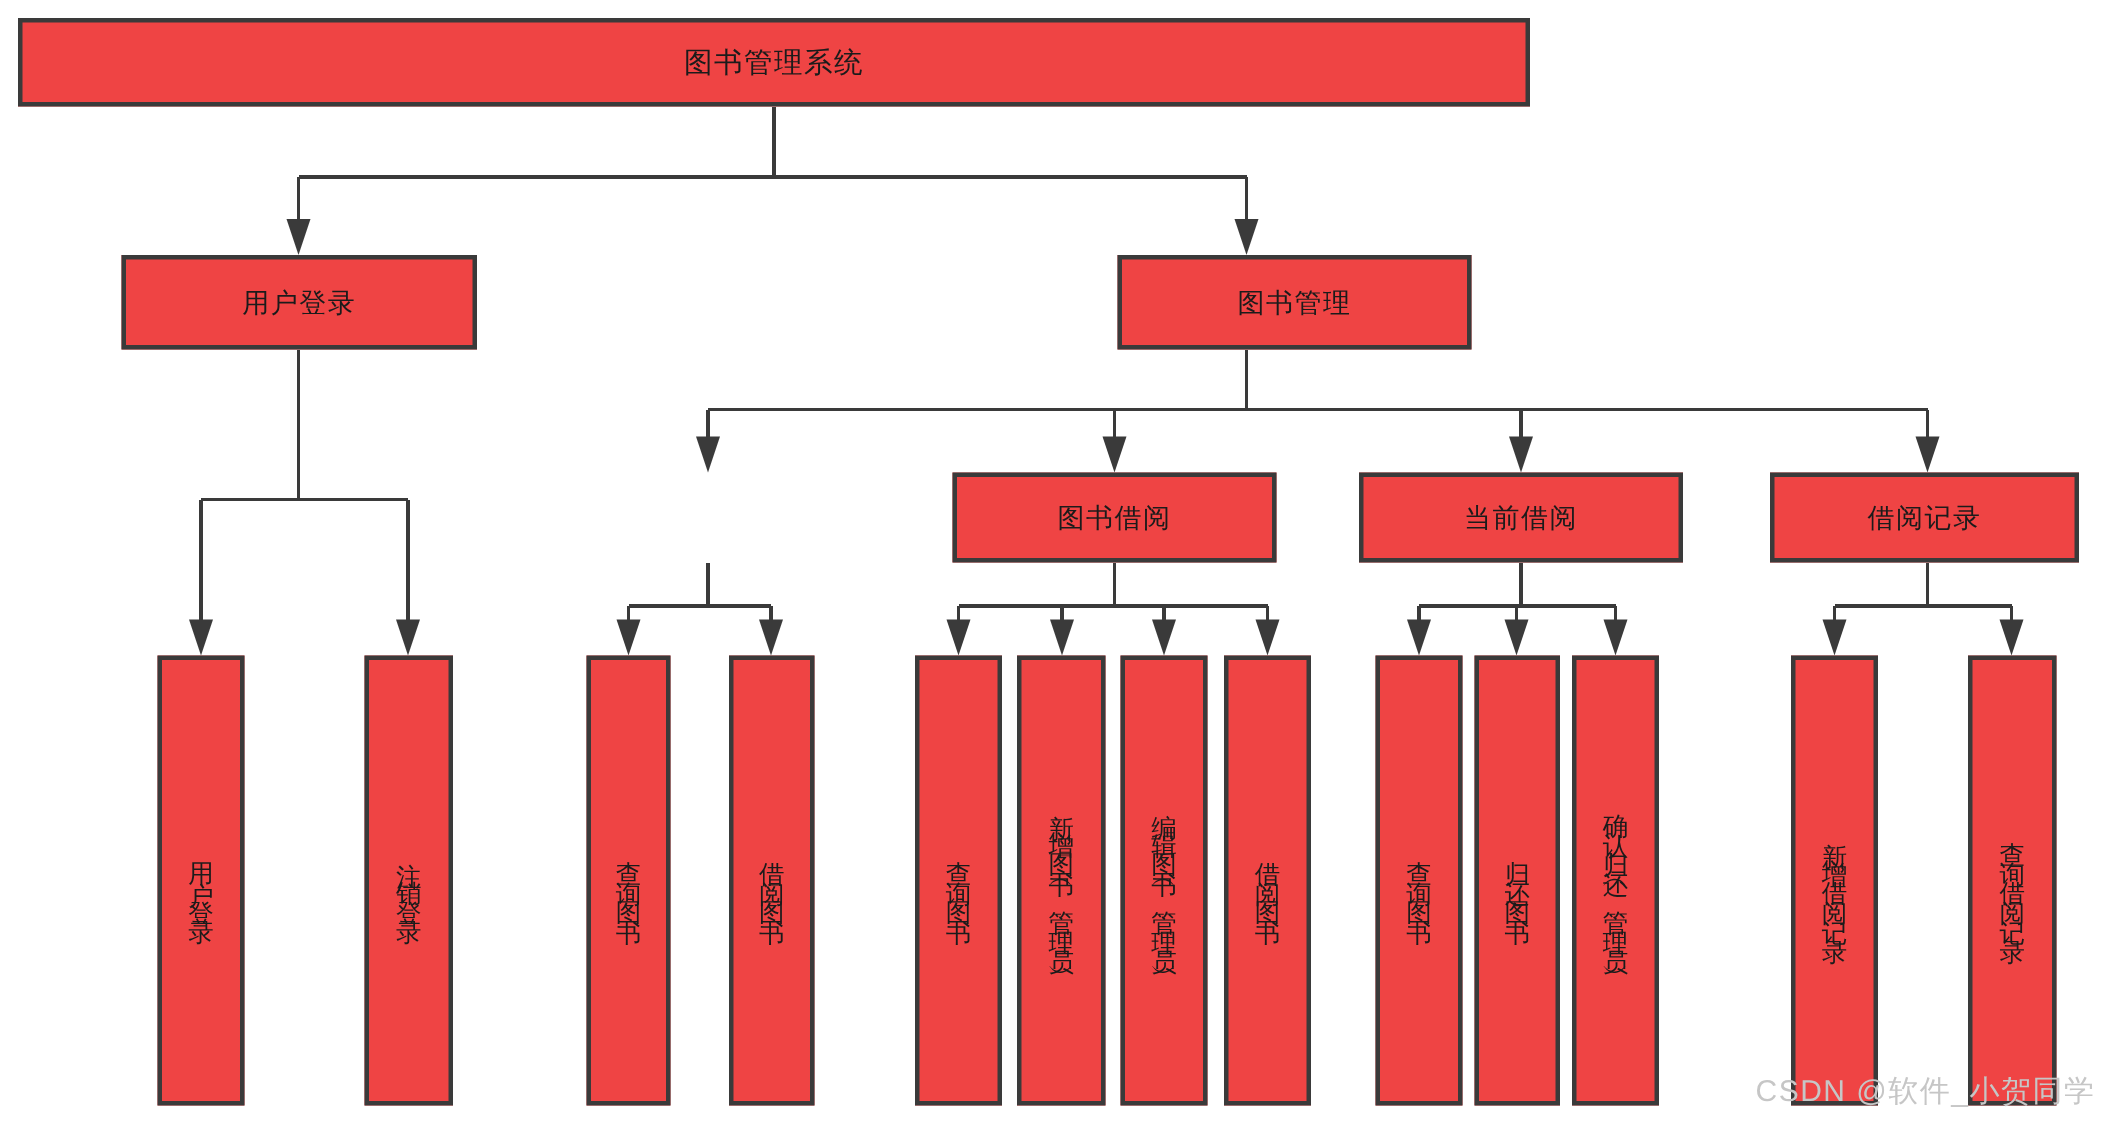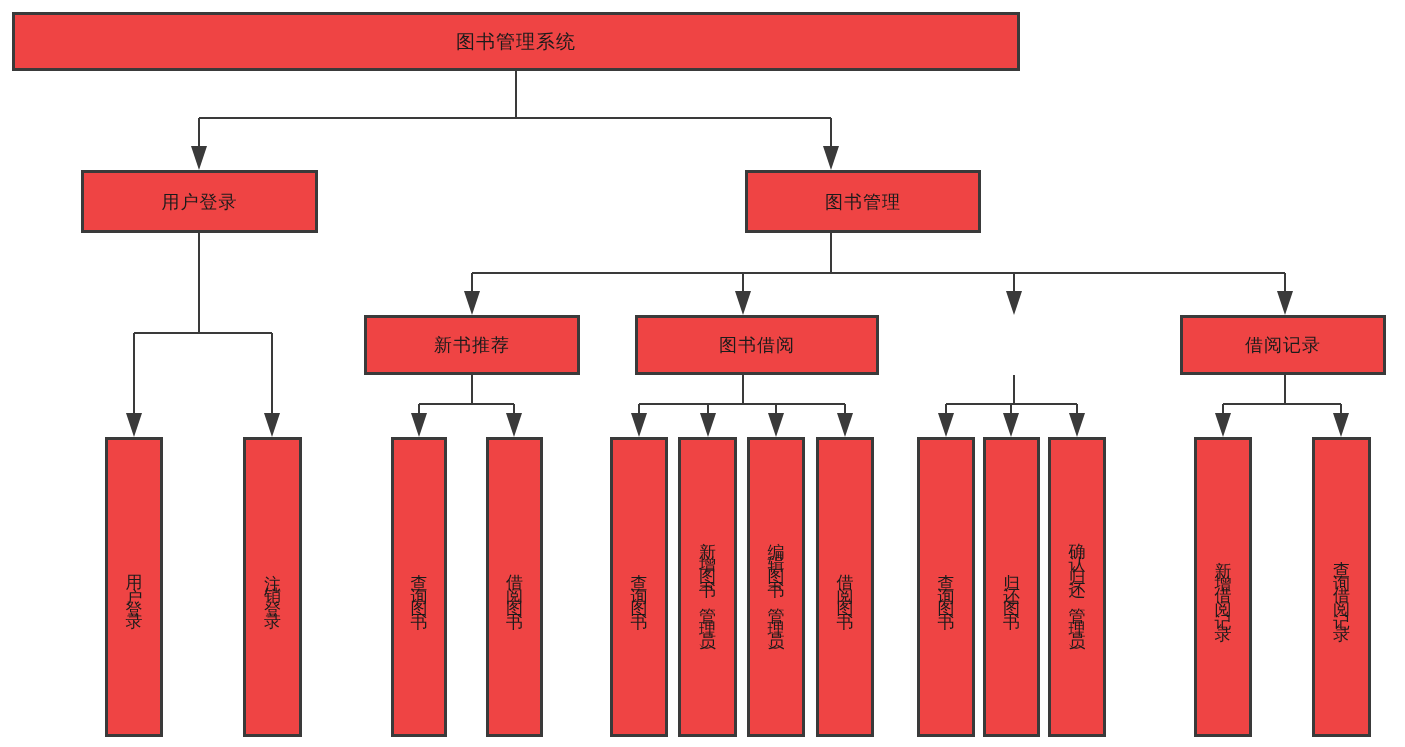--- a/index.html
+++ b/index.html
@@ -90,25 +90,25 @@
     <span>图书管理系统</span>
   </div>
 
   <div class="node h" style="left:81px;top:170px;width:237px;height:63px;">
     <span>用户登录</span>
   </div>
   <div class="node h" style="left:713px;top:170px;width:236px;height:63px;margin-left:32px;">
     <span>图书管理</span>
   </div>
 
-  <div class="node h" style="left:364px;top:315px;width:216px;height:60px;">
-    <span>新书推荐</span>
+  <div class="node h" style="left:635px;top:315px;width:216px;height:60px;">
+    <span>图书借阅</span>
   </div>
-  <div class="node h" style="left:635px;top:315px;width:244px;height:60px;">
-    <span>图书借阅</span>
+  <div class="node h" style="left:906px;top:315px;width:216px;height:60px;">
+    <span>当前借阅</span>
   </div>
   <div class="node h" style="left:1180px;top:315px;width:206px;height:60px;justify-content:center;">
     <span>借阅记录</span>
   </div>
 
   <div class="node v" style="left:105px;top:437px;width:58px;height:300px;">
     <span>用户登录</span>
   </div>
   <div class="node v" style="left:243px;top:437px;width:59px;height:300px;">
     <span>注销登录</span>
@@ -144,14 +144,15 @@
     <span>确认归还（管理员）</span>
   </div>
 
   <div class="node v" style="left:1194px;top:437px;width:58px;height:300px;">
     <span>新增借阅记录</span>
   </div>
   <div class="node v" style="left:1312px;top:437px;width:59px;height:300px;">
     <span>查询借阅记录</span>
   </div>
 
+  <div class="watermark">CSDN @软件_小贺同学</div>
 
 </div>
 
 </body></html>

